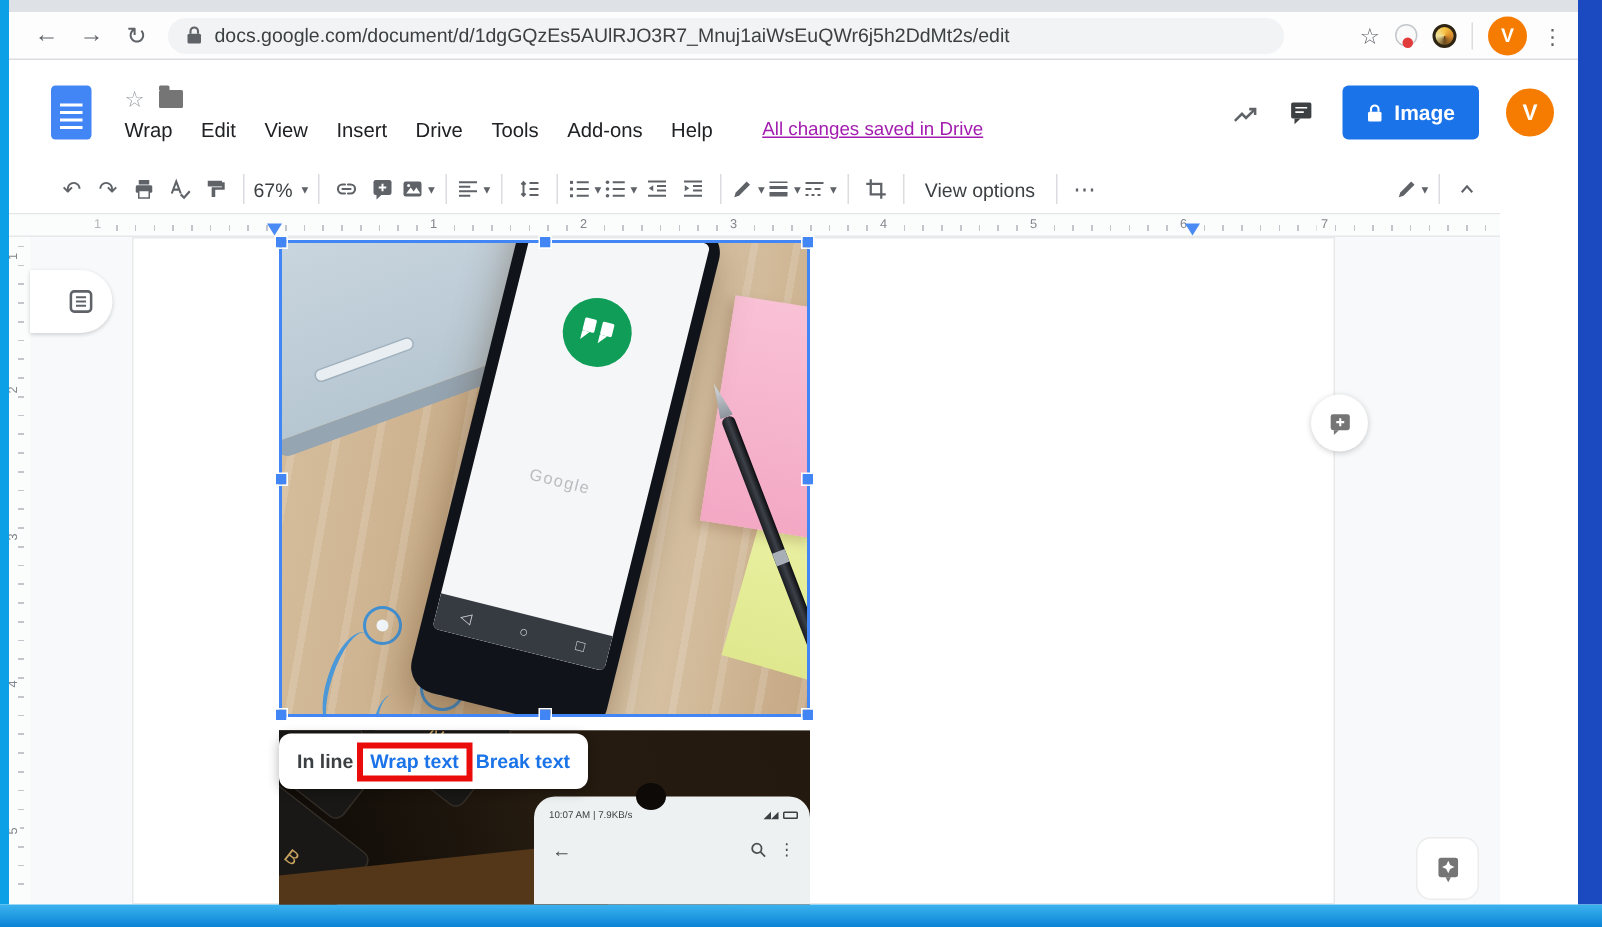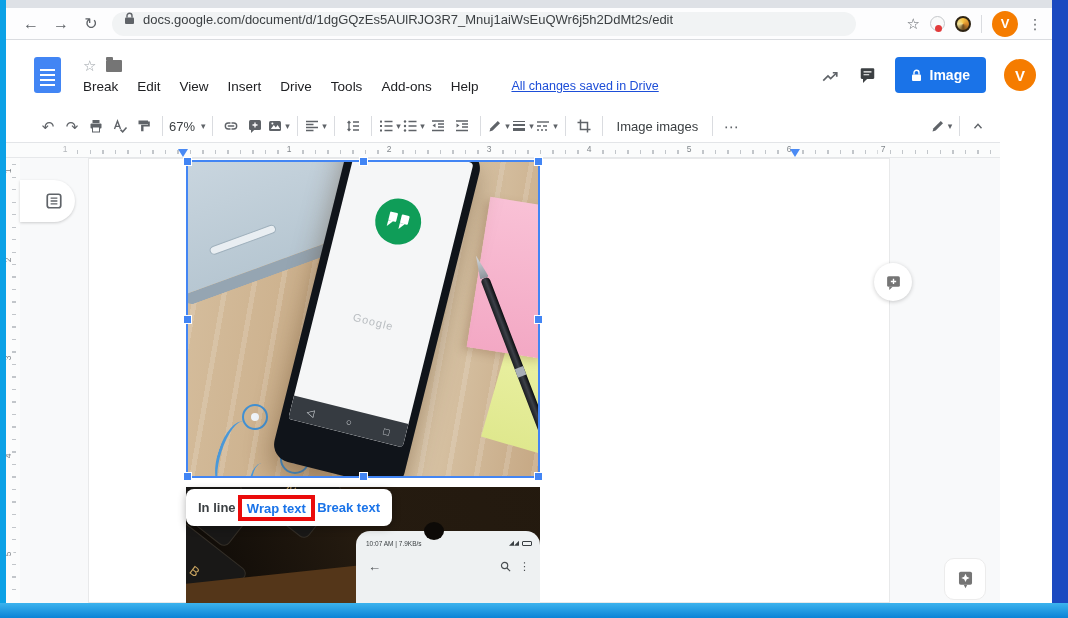--- a/index.html
+++ b/index.html
@@ -7,21 +7,21 @@
   .screen{position:relative;width:1068px;height:618px;background:#fff}
   
   .edge-left{position:absolute;left:0;top:0;width:6px;height:603px;background:#0ca1e6}
   .edge-right{position:absolute;right:0;top:0;width:16px;height:603px;background:#1b49c0}
   .taskbar{position:absolute;left:0;bottom:0;width:1068px;height:15px;background:linear-gradient(180deg,#3cb3ee,#0b83d6)}
   .window{position:absolute;left:6px;top:0;width:1046px;height:603px;background:#fff;display:flex;flex-direction:column}
   
   .tabstrip{height:8px;background:#dee1e6}
   .chrome{height:32px;background:#fdfdfe;border-bottom:1px solid #dadce0;display:flex;align-items:center;padding:0 10px}
   .navg{font-size:16px;color:#5f6368;width:30px;text-align:center}
-  .url-pill{display:flex;align-items:flex-start;height:24px;background:#f1f3f4;border-radius:12px;margin-left:6px;width:744px;padding:0 12px}
+  .url-pill{display:flex;align-items:center;height:24px;background:#f1f3f4;border-radius:12px;margin-left:6px;width:744px;padding:0 12px}
   .url-text{font-size:13px;color:#3c4043;margin-left:8px;white-space:nowrap;overflow:hidden}
   .chrome-right{display:flex;align-items:center;margin-left:auto;gap:10px}
   .star-g{font-size:15px;color:#5f6368}
   .ext1{width:15px;height:15px;border-radius:50%;background:#fafafa;border:1px solid #c5c8cb;position:relative}
   .ext1::after{content:"";position:absolute;left:4px;bottom:-2px;width:7px;height:7px;border-radius:50%;background:#e23b3b}
   .ext2{width:16px;height:16px;border-radius:50%;background:conic-gradient(#f6c344,#d98a2b,#6b4a1d,#f0e29a,#f6c344);border:2px solid #2e2414}
   .csep{width:1px;height:18px;background:#dadce0}
   .avatar{width:26px;height:26px;border-radius:50%;background:#f57c00;color:#fff;font-size:13px;font-weight:bold;display:flex;align-items:center;justify-content:center}
   .dots{font-size:14px;color:#5f6368}
   
@@ -29,21 +29,21 @@
   .docs-file-icon{width:27px;height:36px;background:#4285f4;border-radius:3px;position:relative;flex:none}
   .docs-file-icon::before{content:"";position:absolute;left:6px;top:12px;width:15px;height:2px;background:#fff;box-shadow:0 5px 0 #fff,0 10px 0 #fff,0 15px 0 #fff}
   .title-block{margin-left:22px;display:flex;flex-direction:column;justify-content:center;min-width:0}
   .title-row{display:flex;align-items:center;gap:10px}
   .doc-title{font-size:18px;color:#202124}
   .title-star{font-size:15px;color:#9aa0a6}
   .folder-icon{width:16px;height:12px;background:#757575;border-radius:1px;position:relative}
   .folder-icon::before{content:"";position:absolute;left:0;top:-3px;width:7px;height:3px;background:#757575;border-radius:1px 1px 0 0}
   .menu-row{display:flex;align-items:center;margin-top:4px}
   .menu-item{font-size:13.5px;color:#202124;margin-right:19px}
-  .saved-status{font-size:12.5px;color:#1d4ed8;text-decoration:underline;margin-left:14px;white-space:nowrap}
+  .saved-status{font-size:12.5px;color:#a21caf;text-decoration:underline;margin-left:14px;white-space:nowrap}
   .header-right{display:flex;align-items:center;margin-left:auto;gap:18px}
   .share-btn{display:flex;align-items:center;gap:8px;height:36px;padding:0 16px;background:#1a73e8;border-radius:4px;color:#fff;font-size:14px;font-weight:bold}
   .avatar-lg{width:32px;height:32px;border-radius:50%;background:#f57c00;color:#fff;font-size:15px;font-weight:bold;display:flex;align-items:center;justify-content:center}
   
   .main{flex:1;display:flex;flex-direction:column;min-height:0}
   .toolbar{height:33px;background:#fff;border-bottom:1px solid #e3e5e8;display:flex;align-items:center;padding:0 10px 0 30px;width:994px}
   .btn{display:flex;align-items:center;justify-content:center;height:26px;min-width:24px;border-radius:3px;flex:none}
   .glyph{font-size:15px;color:#5f6368;line-height:1}
   .dd{font-size:9px;color:#5f6368;margin-left:2px}
   .tsep{width:1px;height:20px;background:#dadce0;margin:0 6px;flex:none}
@@ -150,21 +150,21 @@
     </div>
 
     <div class="docs-header">
       <div class="docs-file-icon"></div>
       <div class="title-block">
         <div class="title-row">
           <span class="title-star">☆</span>
           <span class="folder-icon"></span>
         </div>
         <div class="menu-row">
-          <span class="menu-item">Break</span>
+          <span class="menu-item">Wrap</span>
           <span class="menu-item">Edit</span>
           <span class="menu-item">View</span>
           <span class="menu-item">Insert</span>
           <span class="menu-item">Drive</span>
           <span class="menu-item">Tools</span>
           <span class="menu-item">Add-ons</span>
           <span class="menu-item">Help</span>
           <span class="saved-status">All changes saved in Drive</span>
         </div>
       </div>
@@ -307,21 +307,21 @@
             </svg>
             <span class="dd">▾</span>
           </span>
         <span class="tsep"></span>
         <span class="btn">
             <svg class="ic" width="16" height="16" viewBox="0 0 16 16">
               <path d="M4.5 1.5 v10 h10 M1.5 4.5 h10 v10" stroke="#5f6368" stroke-width="1.5" fill="none"></path>
             </svg>
           </span>
         <span class="tsep"></span>
-        <span class="btn imgopt">Image images</span>
+        <span class="btn imgopt">View options</span>
         <span class="tsep"></span>
         <span class="btn glyph">⋯</span>
         <div class="tb-right">
           <span class="btn">
               <svg class="ic" width="16" height="16" viewBox="0 0 16 16">
                 <path d="M2.5 13.5 l1-3.2 7.3-7.3 2.2 2.2 -7.3 7.3z" fill="#5f6368"></path>
               </svg>
               <span class="dd">▾</span>
             </span>
           <span class="tsep"></span>

